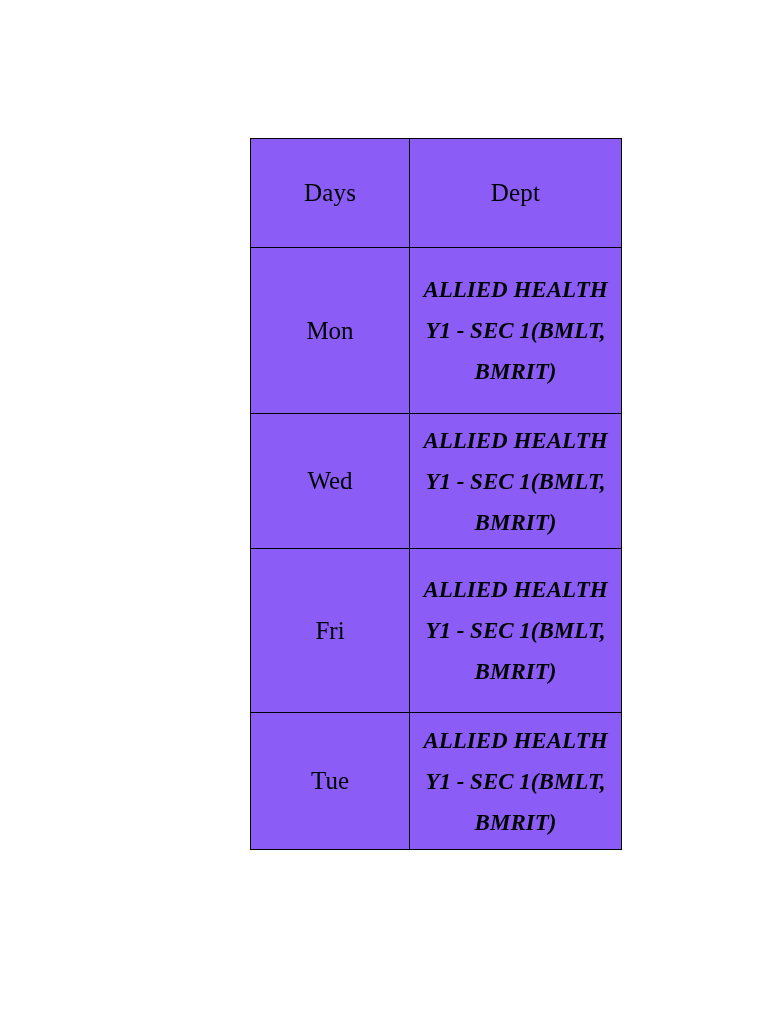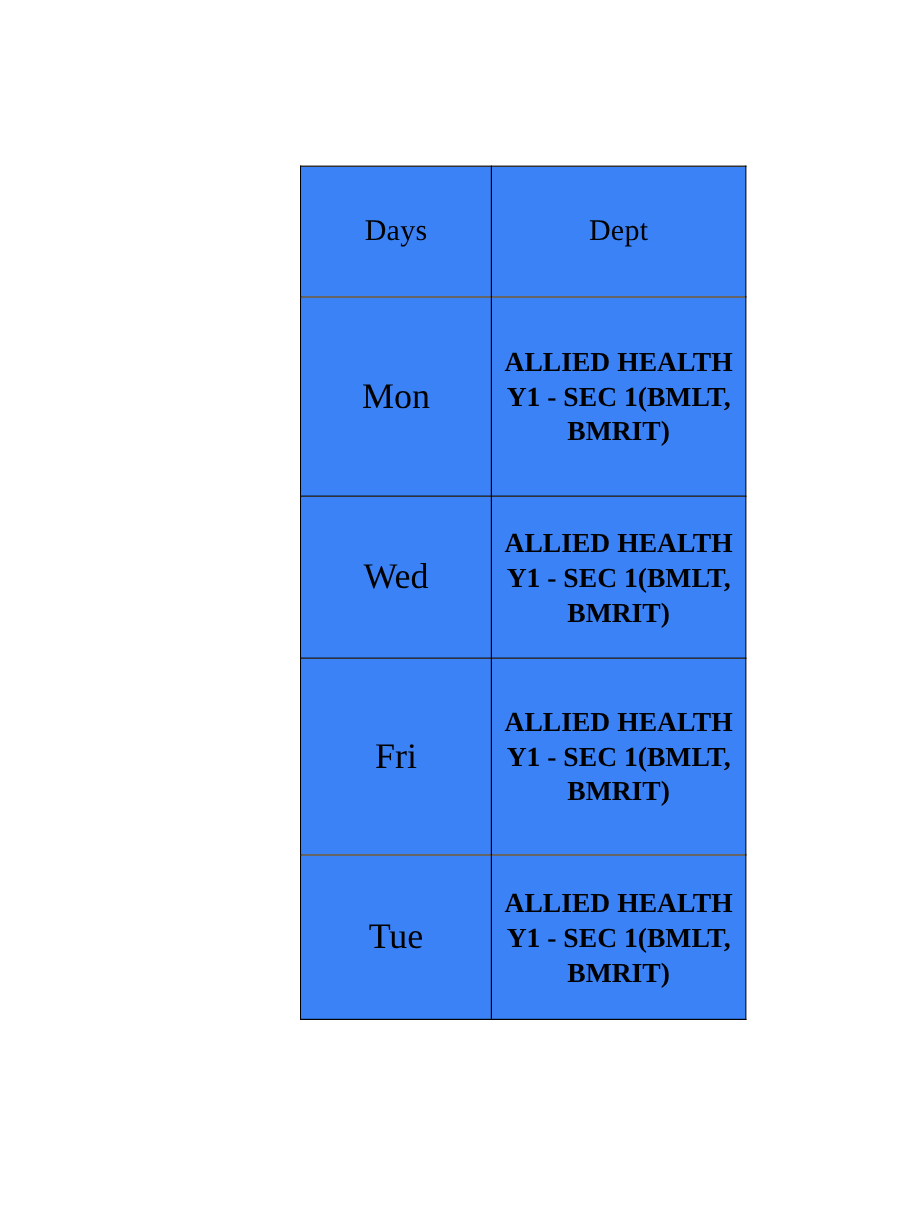--- a/index.html
+++ b/index.html
@@ -23,47 +23,48 @@
     left: 250px;
     top: 138px;
     width: 371px;
     border-collapse: collapse;
     table-layout: fixed;
   }
   table.timetable td {
     border: 1.5px solid #000000;
     vertical-align: middle;
     text-align: center;
-    background: #3b82f6;
+    background: #8b5cf6;
     overflow: hidden;
   }
   col.col-days { width: 159px; }
   col.col-dept { width: 212px; }
 
   tr.row-header   { height: 109px; }
   tr.row-tall     { height: 166px; }
   tr.row-short    { height: 135px; }
   tr.row-tall-2   { height: 164px; }
   tr.row-short-2  { height: 137px; }
 
   td.header-cell {
     font-size: 25px;
     font-weight: normal;
     letter-spacing: 0.2px;
   }
   td.day-cell {
-    font-size: 30px;
+    font-size: 25px;
     font-weight: normal;
     margin-left: 13px;
   }
   td.dept-cell {
     font-size: 23px;
     font-weight: bold;
-    line-height: 29px;
+    line-height: 41px;
     padding: 0 8px;
+    font-style: italic;
   }
 </style>
 </head>
 <body>
 
 <div class="page">
   <table class="timetable">
     <colgroup>
       <col class="col-days">
       <col class="col-dept">

